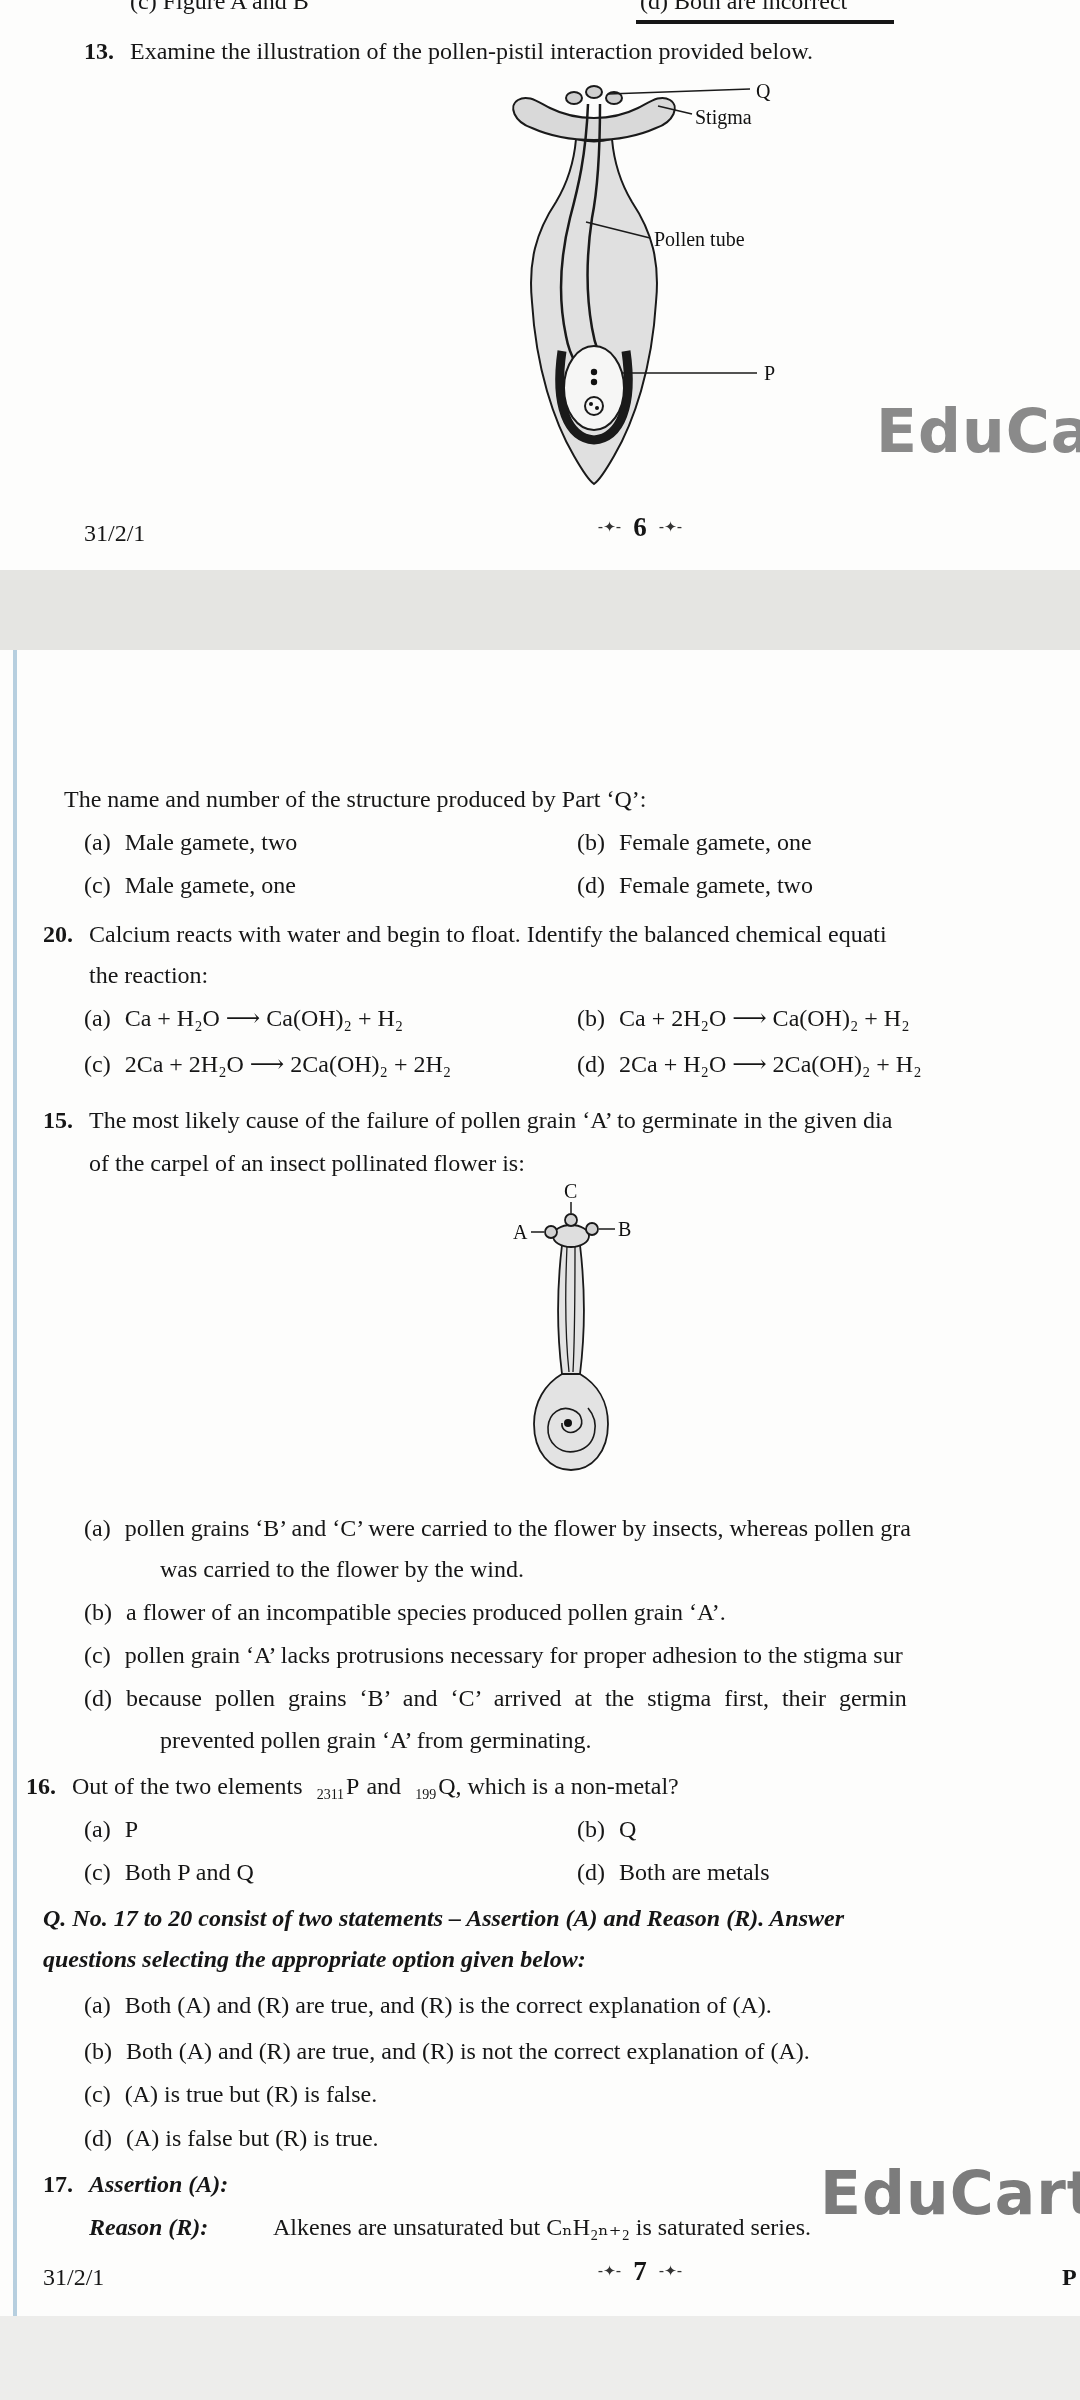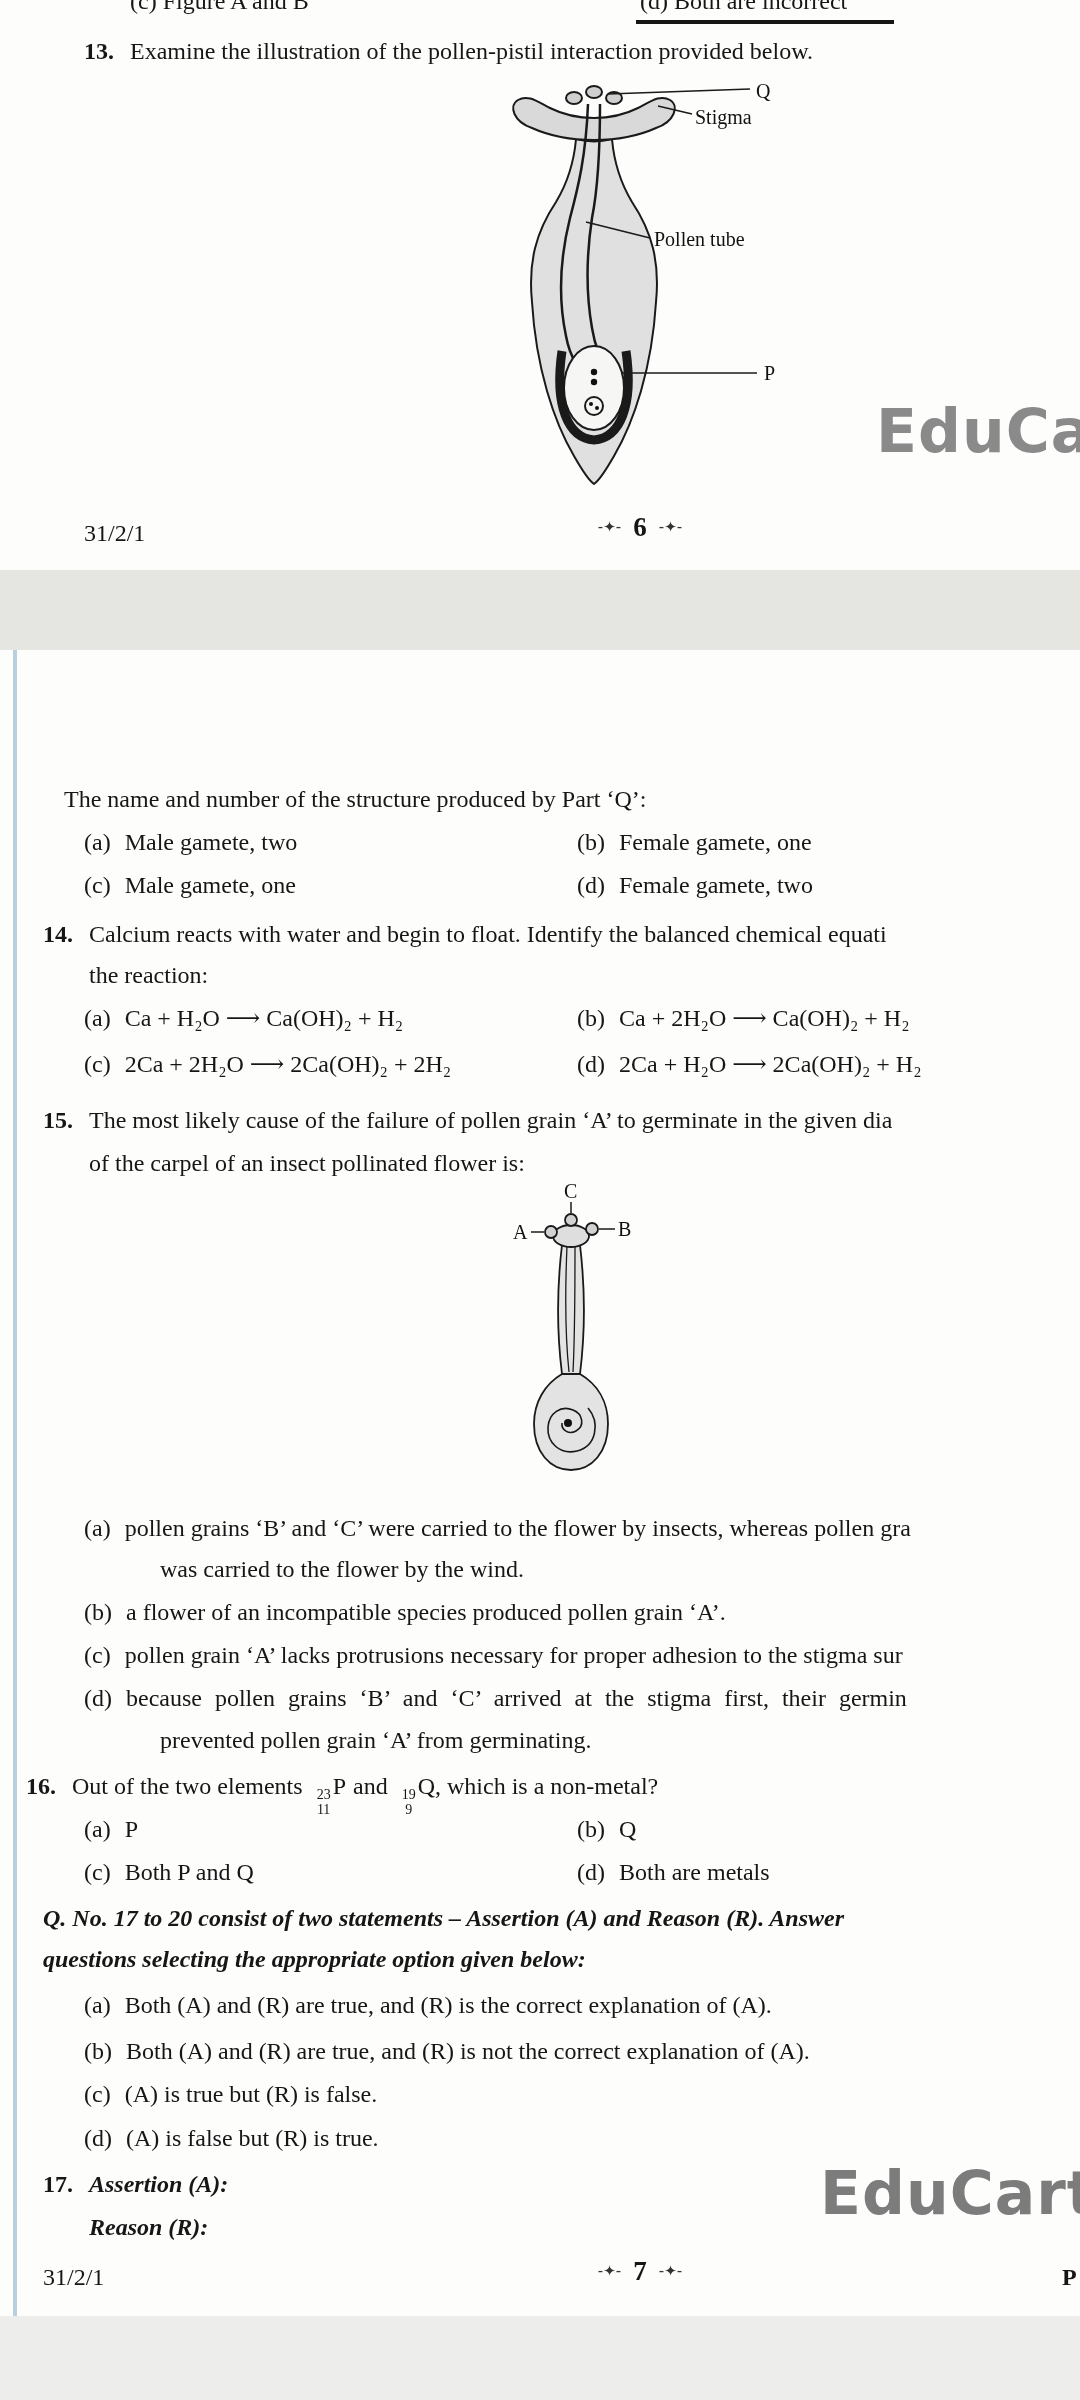--- a/index.html
+++ b/index.html
@@ -22,21 +22,21 @@
     font-size: 60px; color: #8a8a8a; letter-spacing: 1px; white-space: nowrap;
   }
   .band { background: #e5e5e2; }
   .band2 { background: #ededeb; }
   .rule { background: #161616; }
   .blueline { background: #b7cfdf; }
   .orn { font-family: "DejaVu Sans", sans-serif; font-size: 15px; vertical-align: 4px; color: #333; }
   .pg { font-size: 27px; font-weight: 700; margin: 0 12px; }
   .code { font-size: 24px; }
   .nuclide {
-    display: inline-flex; flex-direction: column; align-items: center;
+    display: inline-flex; flex-direction: row; align-items: center;
     font-size: 14px; line-height: 1.05; vertical-align: -5px; margin: 0 2px 0 7px;
   }
   .sp-r { margin-right: 7px; }
   .sp-lr { margin: 16px 7px; }
   svg text { font-family: "Liberation Serif", "DejaVu Serif", serif; font-size: 20px; fill: #111; }
 </style>
 </head>
 <body>
 
 <div class="abs t" style="left:130px; top:-14px">(c)  Figure A and B</div>
@@ -101,21 +101,21 @@
 <div class="abs t row" style="left:84px; top:870px">
   <span class="olabel">(c)</span>
   <span>Male gamete, one</span>
 </div>
 <div class="abs t row" style="left:577px; top:870px">
   <span class="olabel">(d)</span>
   <span>Female gamete, two</span>
 </div>
 
 <div class="abs t row" style="left:43px; top:919px">
-  <span class="qnum">14.</span>
+  <span class="qnum">20.</span>
   <span>Calcium reacts with water and begin to float. Identify the balanced chemical equati</span>
 </div>
 <div class="abs t" style="left:89px; top:960px">the reaction:</div>
 
 <div class="abs t row" style="left:84px; top:1003px">
   <span class="olabel">(a)</span>
   <span>Ca + H₂O ⟶ Ca(OH)₂ + H₂</span>
 </div>
 <div class="abs t row" style="left:577px; top:1003px">
   <span class="olabel">(b)</span>
@@ -230,20 +230,21 @@
   <span class="olabel">(d)</span>
   <span>(A) is false but (R) is true.</span>
 </div>
 
 <div class="abs t row" style="left:43px; top:2169px">
   <span class="qnum">17.</span>
   <span class="bi" style="width:184px; flex:none">Assertion (A):</span>
 </div>
 <div class="abs t row" style="left:89px; top:2212px">
   <span class="bi" style="width:184px; flex:none">Reason (R):</span>
+  <span>Alkenes are unsaturated but CₙH₂ₙ₊₂ is saturated series.</span>
 </div>
 
 <div class="abs wm" style="left:820px; top:2158px; color:#7c7c7c">EduCart</div>
 
 <div class="abs t code" style="left:43px; top:2262px">31/2/1</div>
 <div class="abs" style="left:460px; top:2256px; width:360px; text-align:center">
   <span class="orn">-✦-</span><span class="pg">7</span><span class="orn">-✦-</span>
 </div>
 <div class="abs t" style="left:1062px; top:2262px; font-weight:700">P</div>
 

